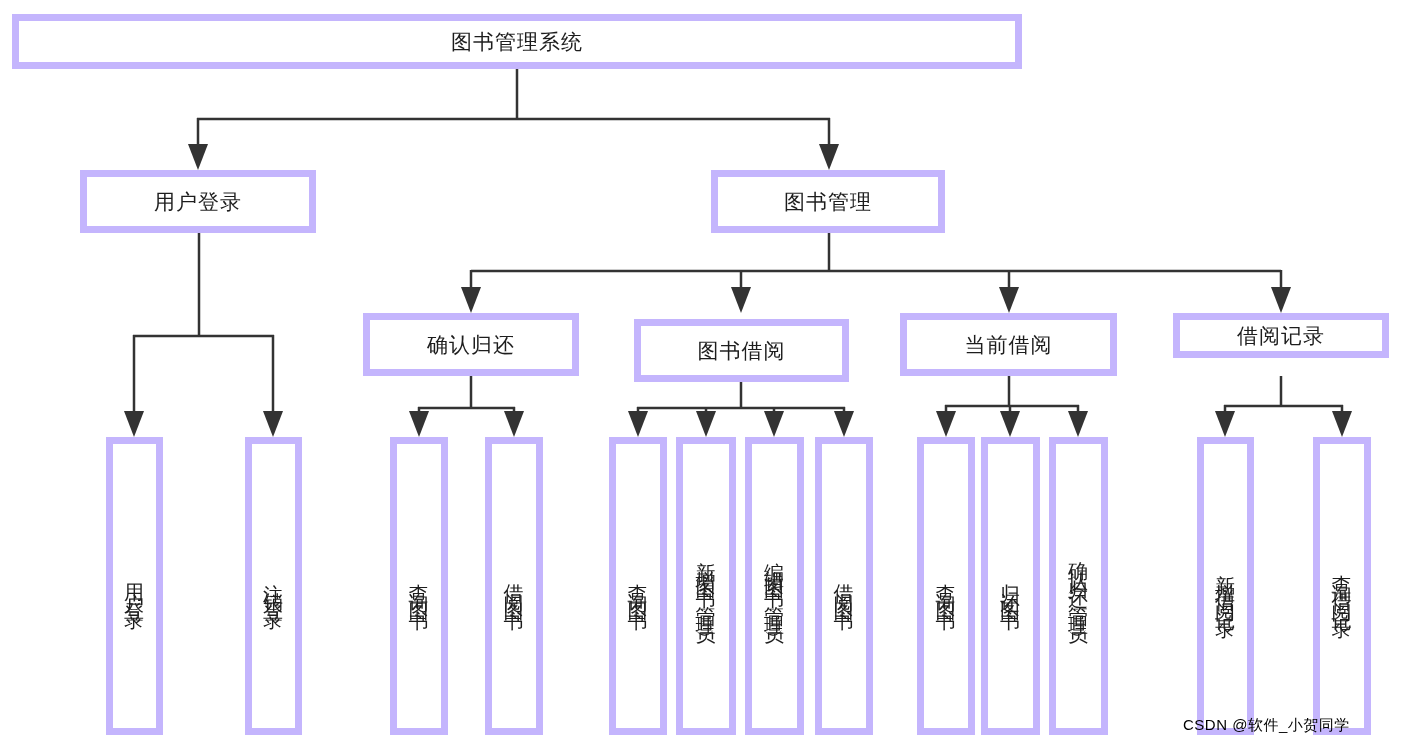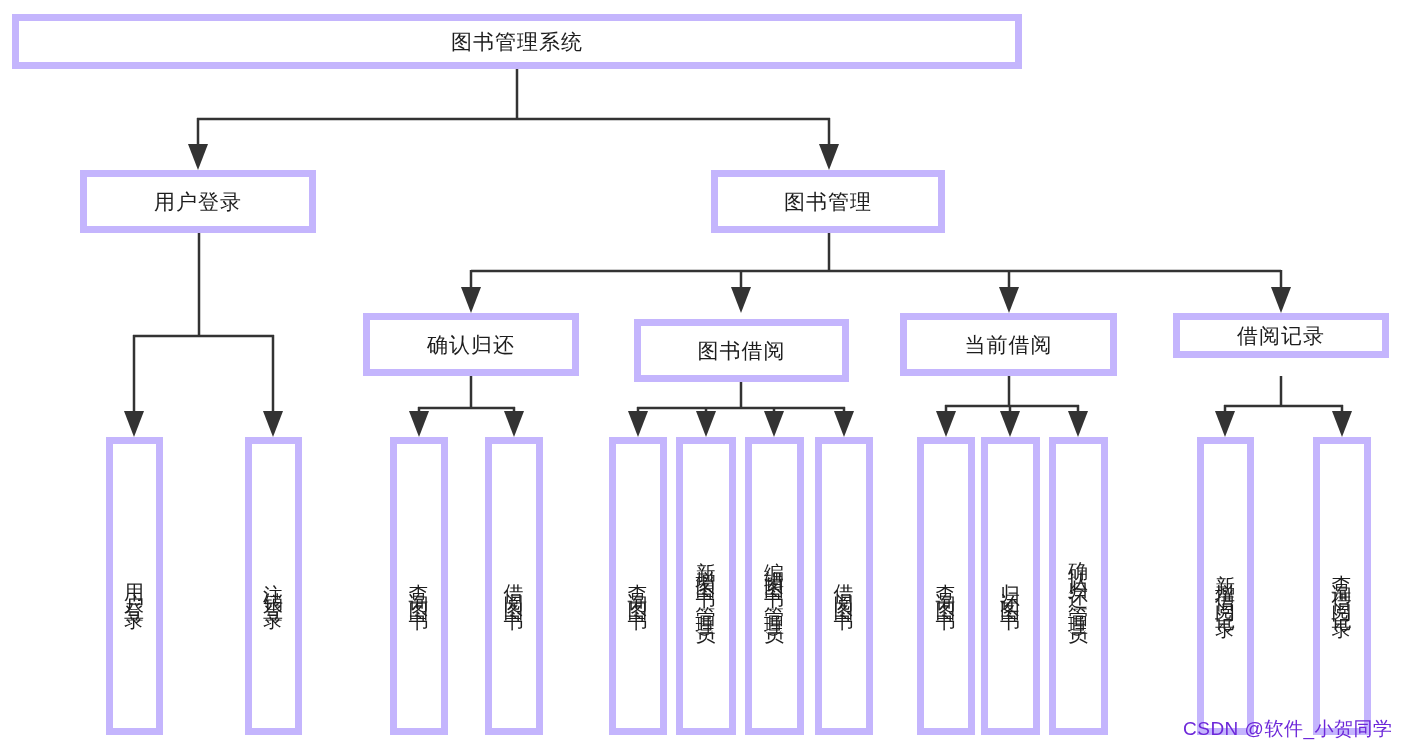--- a/index.html
+++ b/index.html
@@ -35,22 +35,22 @@
   }
   .node.leaf .vtext{
     writing-mode:vertical-rl;
     text-orientation:mixed;
     letter-spacing:9px;
     line-height:1;
   }
   .watermark{
     position:absolute;
     z-index:3;
-    font-size:19px;
-    color:#6d28d9;
+    font-size:15px;
+    color:#000000;
     white-space:nowrap;
     letter-spacing:0.5px;
   }
 </style>
 </head>
 <body>
 
 <div class="stage">
 
   <svg class="connectors" viewBox="0 0 1405 747" xmlns="http://www.w3.org/2000/svg">

